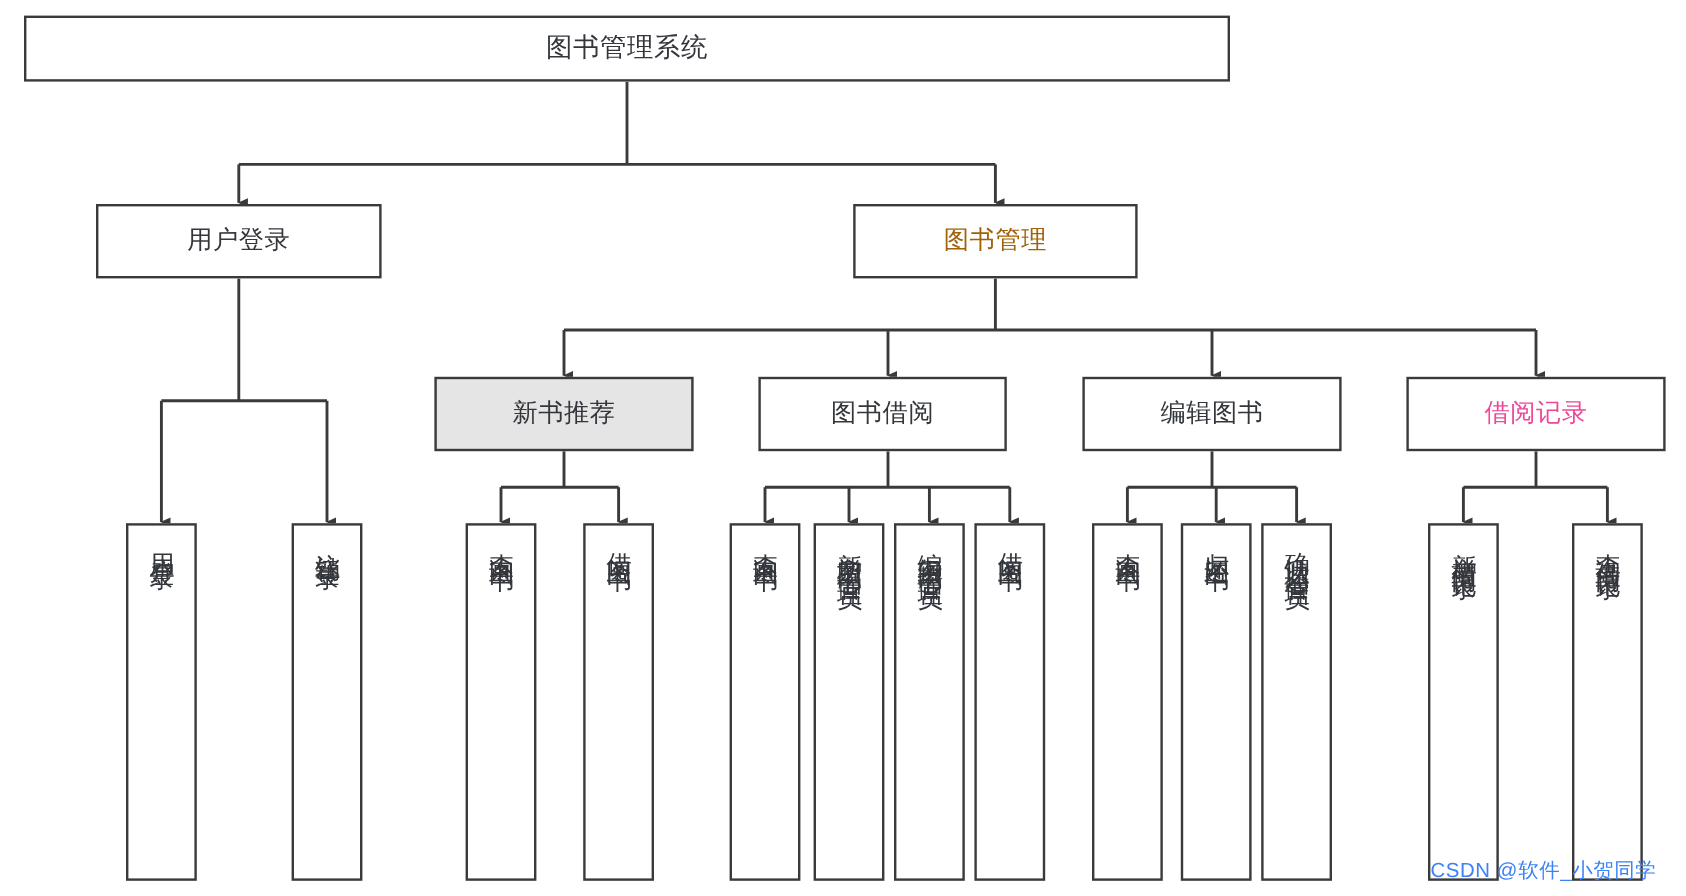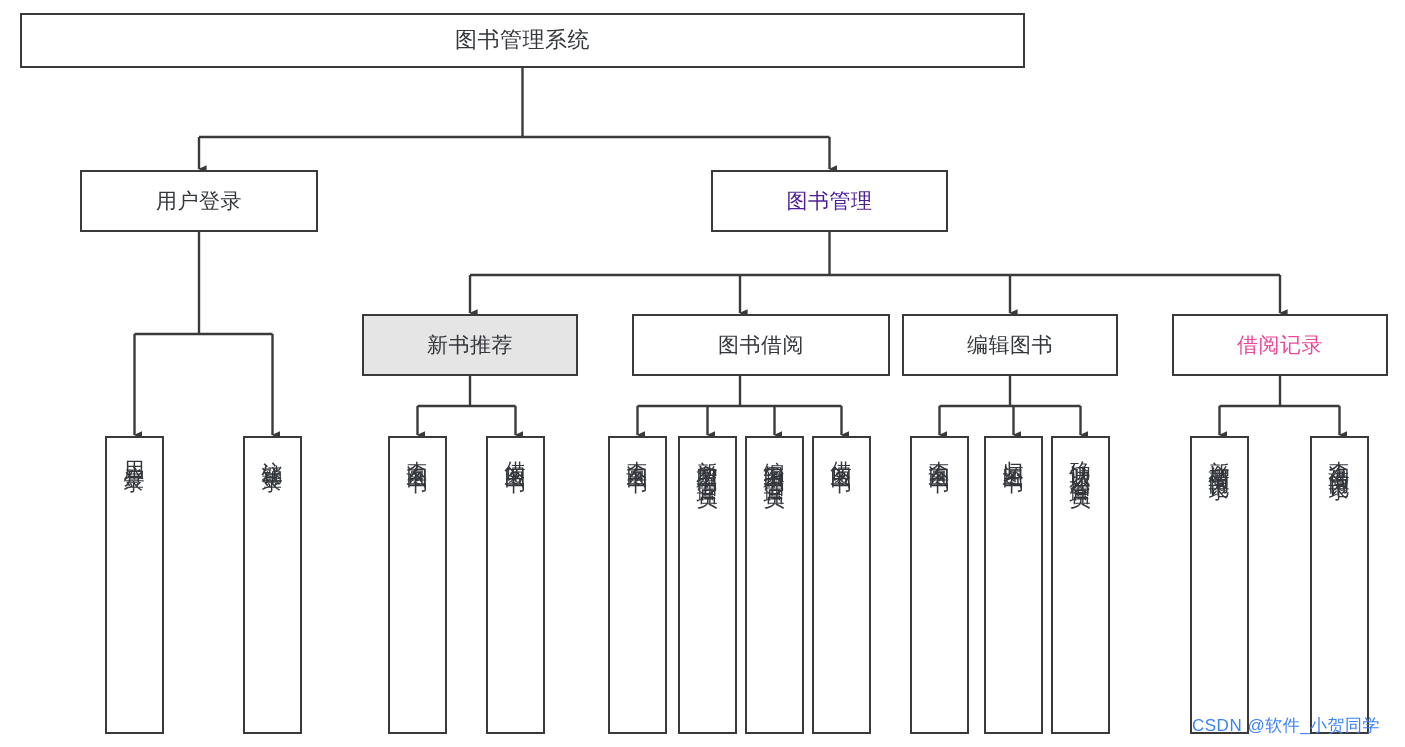--- a/index.html
+++ b/index.html
@@ -116,26 +116,26 @@
   </svg>
 
   <div id="node-layer">
       <div class="node root" style="left: 20px; top: 13px; width: 1005px; height: 55px; border-color: rgb(58, 58, 60); background: rgb(255, 255, 255);">
         <span class="label" style="color: rgb(51, 54, 59);">图书管理系统</span>
       </div>
       <div class="node" style="left: 80px; top: 170px; width: 238px; height: 62px; border-color: rgb(58, 58, 60); background: rgb(255, 255, 255);">
         <span class="label" style="color: rgb(51, 54, 59);">用户登录</span>
       </div>
       <div class="node" style="left: 711px; top: 170px; width: 237px; height: 62px; border-color: rgb(58, 58, 60); background: rgb(255, 255, 255);">
-        <span class="label" style="color: #4c1d95;">图书管理</span>
+        <span class="label" style="color: #a16207;">图书管理</span>
       </div>
       <div class="node" style="left: 362px; top: 314px; width: 216px; height: 62px; border-color: rgb(58, 58, 60); background: #e5e5e5;">
         <span class="label" style="color: rgb(51, 54, 59);">新书推荐</span>
       </div>
-      <div class="node" style="left: 632px; top: 314px; width: 258px; height: 62px; border-color: rgb(58, 58, 60); background: rgb(255, 255, 255);">
+      <div class="node" style="left: 632px; top: 314px; width: 207px; height: 62px; border-color: rgb(58, 58, 60); background: rgb(255, 255, 255);">
         <span class="label" style="color: rgb(51, 54, 59);">图书借阅</span>
       </div>
       <div class="node" style="left: 902px; top: 314px; width: 216px; height: 62px; border-color: rgb(58, 58, 60); background: rgb(255, 255, 255);">
         <span class="label" style="color: rgb(51, 54, 59);">编辑图书</span>
       </div>
       <div class="node" style="left: 1172px; top: 314px; width: 216px; height: 62px; border-color: rgb(58, 58, 60); background: rgb(255, 255, 255);">
         <span class="label" style="color: #ec4899;">借阅记录</span>
       </div>
       <div class="node vertical" style="left: 105px; top: 436px; width: 59px; height: 298px; border-color: rgb(58, 58, 60); background: rgb(255, 255, 255);">
         <span class="label" style="color: rgb(51, 54, 59);">用户登录</span>

